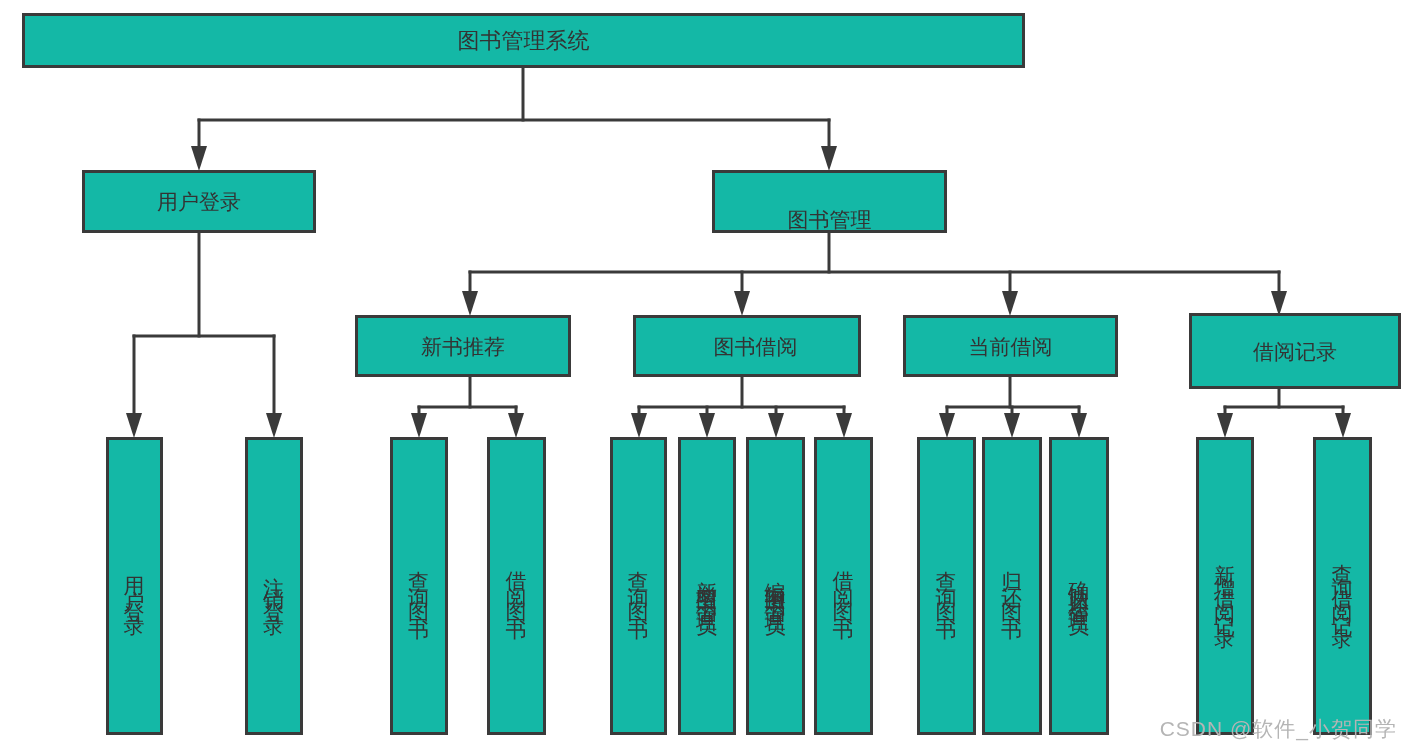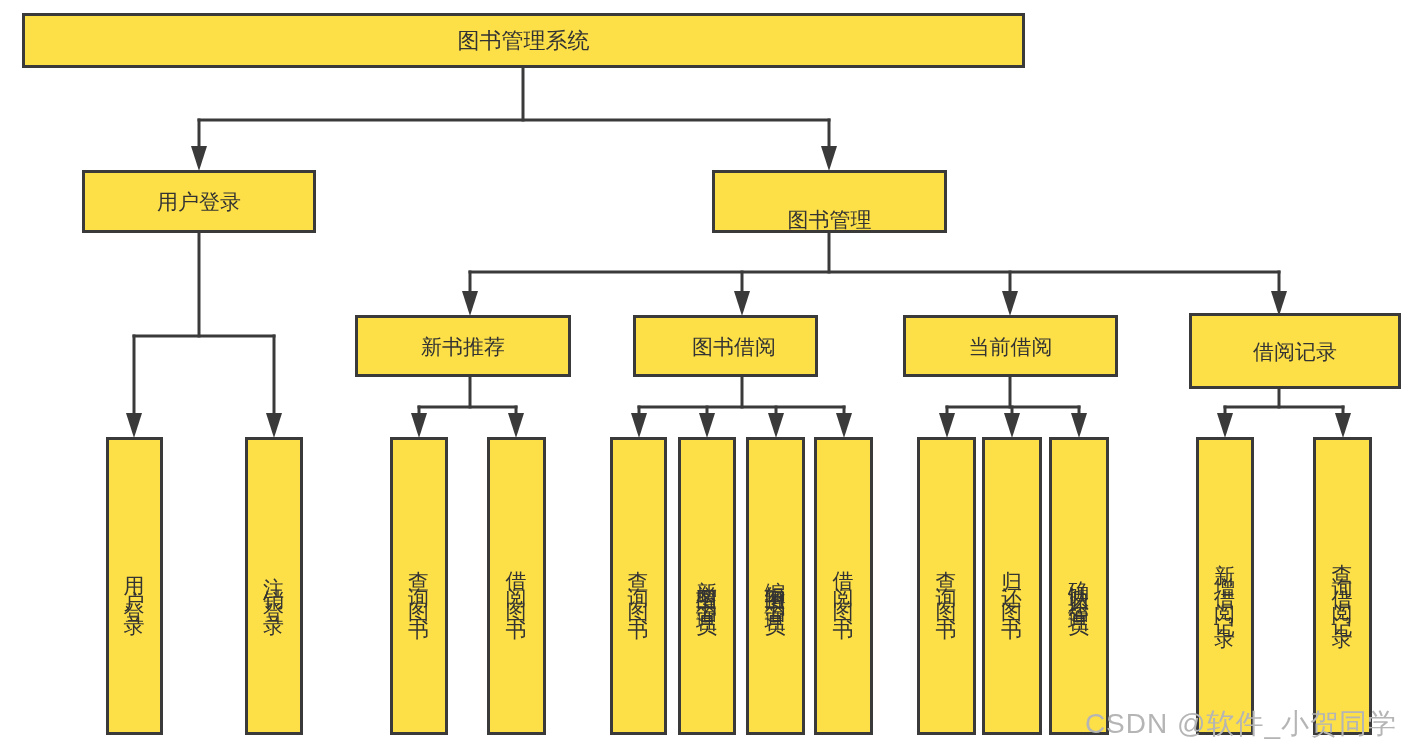--- a/index.html
+++ b/index.html
@@ -4,34 +4,34 @@
 <style>
   html,body { margin:0; padding:0; background:#ffffff; }
   body {
     width:1405px; height:747px; position:relative; overflow:hidden;
     font-family:"Liberation Sans","DejaVu Sans",sans-serif;
   }
   .stage { position:absolute; inset:0; }
   svg.wires { position:absolute; left:0; top:0; z-index:1; }
   .node {
     position:absolute; box-sizing:border-box; z-index:2;
-    border:3px solid #3a3a3a; background:#fde047;
+    border:3px solid #3a3a3a; background:#14b8a6;
     display:flex; align-items:center; justify-content:center;
     color:#333333; font-size:21px; line-height:1;
   }
   .lvl1 { font-size:22px; }
   .vert {
     writing-mode:vertical-rl; text-orientation:mixed;
     letter-spacing:16px; font-size:21px;
   }
   .vert.dense { letter-spacing:5px; }
   .vert.mid   { letter-spacing:13px; }
   .watermark {
     position:absolute; right:8px; bottom:4px; z-index:3;
-    color:#b5b5b5; font-size:28px; letter-spacing:1px;
+    color:#b5b5b5; font-size:21px; letter-spacing:1px;
   }
 </style>
 </head>
 <body>
 
 <div class="stage">
 
   <svg class="wires" width="1405" height="747" viewBox="0 0 1405 747">
     <g stroke="#3a3a3a" stroke-width="3" fill="none" stroke-linecap="square">
 
@@ -105,21 +105,21 @@
   <div class="node" style="left:82px;top:170px;width:234px;height:63px;">
     <span>用户登录</span>
   </div>
   <div class="node" style="left:712px;top:170px;width:235px;height:63px;align-items:flex-end;">
     <span>图书管理</span>
   </div>
 
   <div class="node" style="left:355px;top:315px;width:216px;height:62px;">
     <span>新书推荐</span>
   </div>
-  <div class="node" style="left:633px;top:315px;width:185px;height:62px;padding-left:17px;">
+  <div class="node" style="left:633px;top:315px;width:228px;height:62px;padding-left:17px;">
     <span>图书借阅</span>
   </div>
   <div class="node" style="left:903px;top:315px;width:215px;height:62px;">
     <span>当前借阅</span>
   </div>
   <div class="node" style="left:1173px;top:313px;width:212px;height:76px;margin-left:16px;">
     <span>借阅记录</span>
   </div>
 
   <div class="node vert mid" style="left:106px;top:437px;width:57px;height:298px;">

